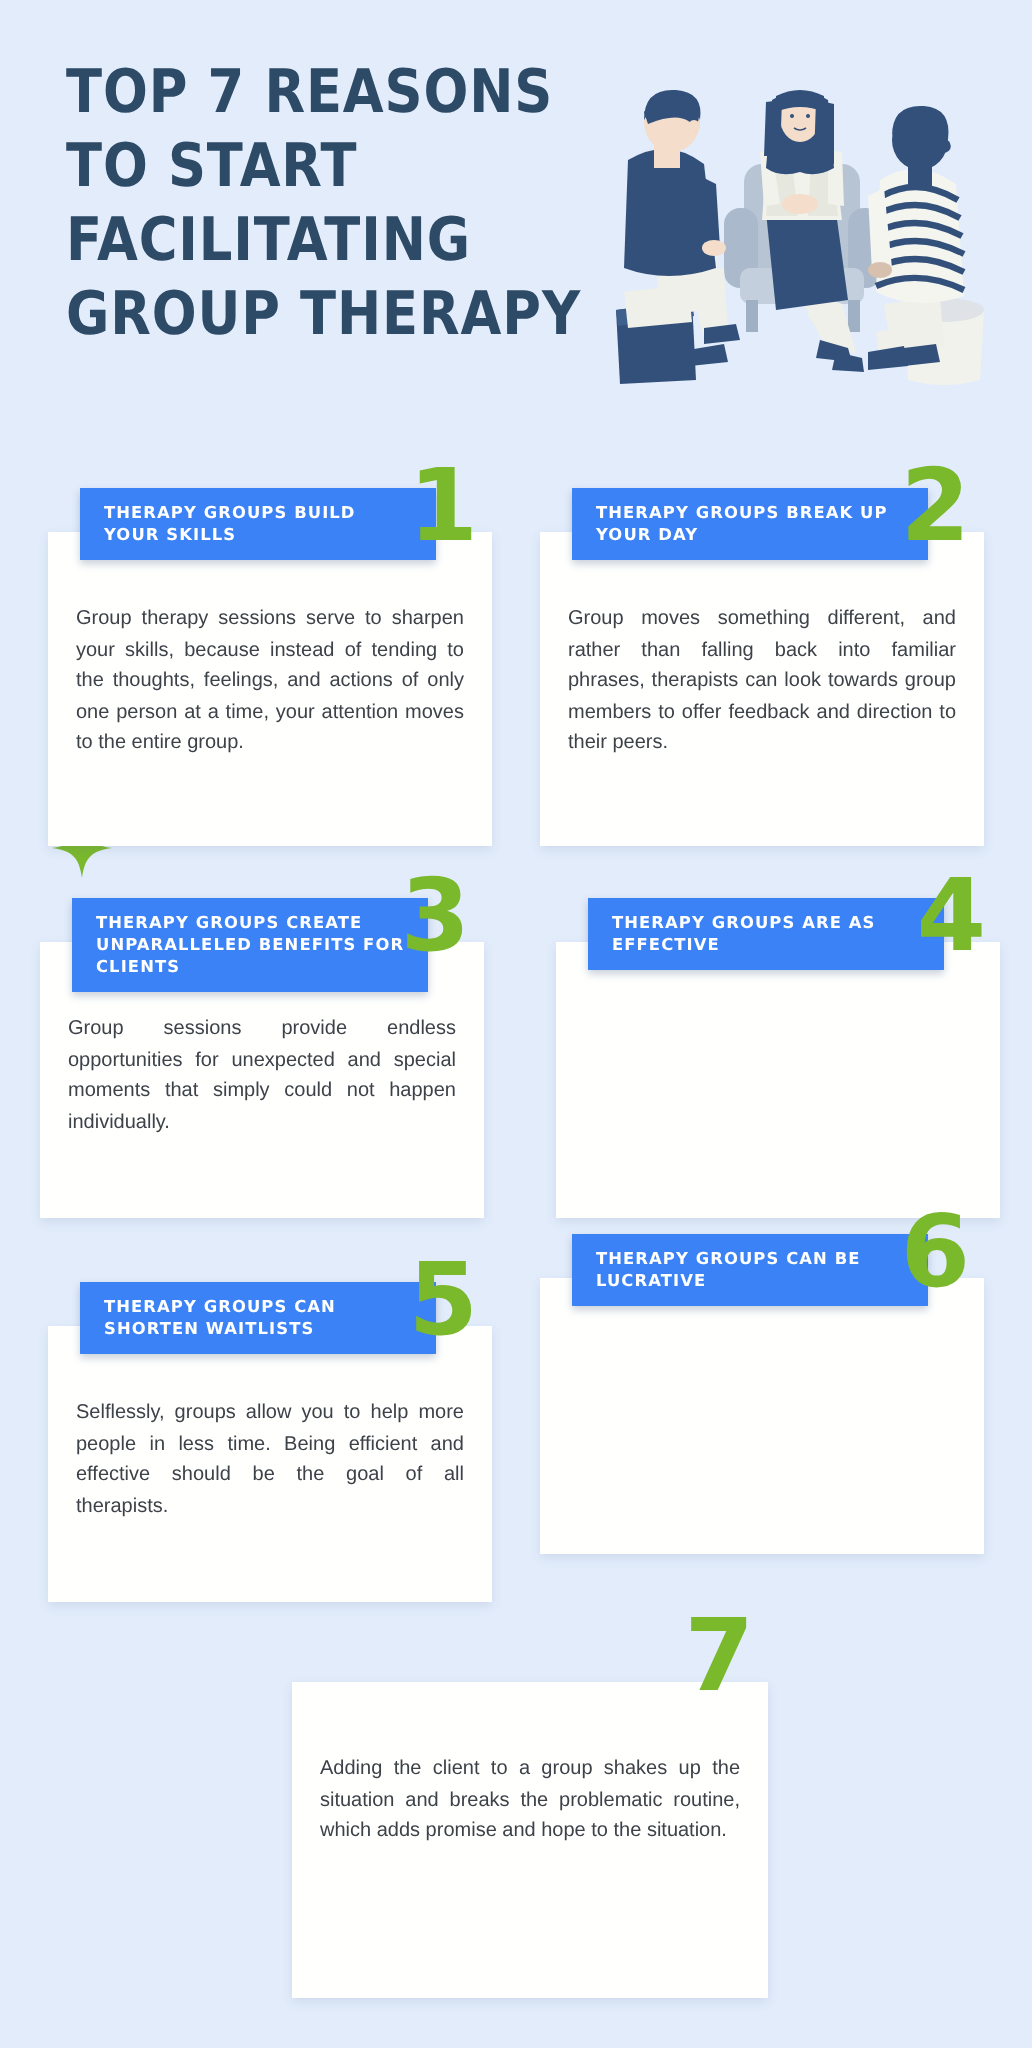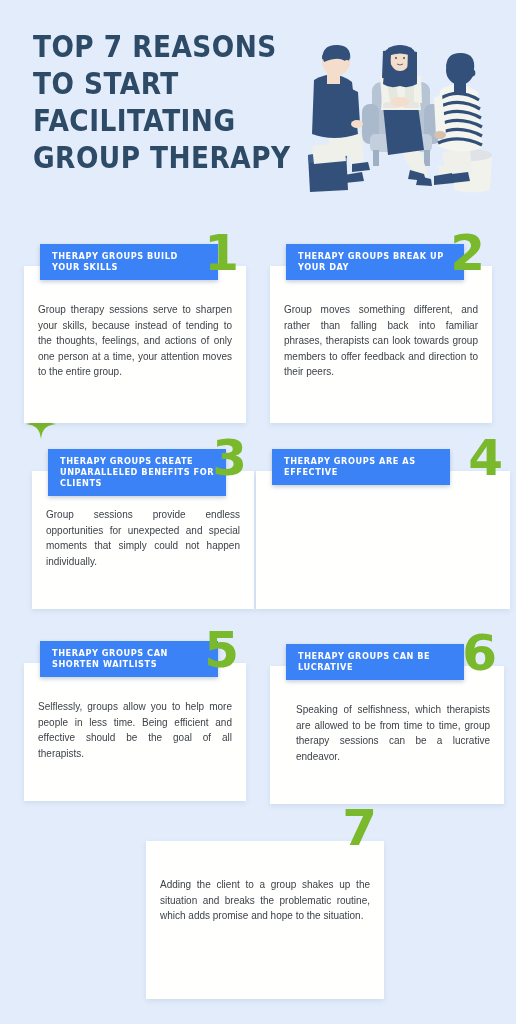--- a/index.html
+++ b/index.html
@@ -256,41 +256,40 @@
       <div class="card-num">1</div>
       <div class="card-body justify">Group therapy sessions serve to sharpen your skills, because instead of tending to the thoughts, feelings, and actions of only one person at a time, your attention moves to the entire group.</div>
     </div>
 
     <div class="card" style="left:270px; top:33px; height:157px;">
       <div class="card-label">Therapy Groups Break Up Your Day</div>
       <div class="card-num">2</div>
       <div class="card-body justify">Group moves something different, and rather than falling back into familiar phrases, therapists can look towards group members to offer feedback and direction to their peers.</div>
     </div>
 
-    <div class="card" style="left:32px; top:238px; height:138px;">
+    <div class="card" style="left:20px; top:238px; height:138px;">
       <div class="card-label">Therapy Groups Create Unparalleled Benefits For Clients</div>
       <div class="card-num">3</div>
       <div class="card-body justify">Group sessions provide endless opportunities for unexpected and special moments that simply could not happen individually.</div>
     </div>
 
-    <div class="card" style="left:256px; top:238px; height:138px;padding-left:32px;">
+    <div class="card" style="left:278px; top:238px; height:138px;">
       <div class="card-label">Therapy Groups Are As Effective</div>
       <div class="card-num">4</div>
     </div>
 
     <div class="card" style="left:24px; top:430px; height:138px;">
       <div class="card-label">Therapy Groups Can Shorten Waitlists</div>
       <div class="card-num">5</div>
       <div class="card-body justify">Selflessly, groups allow you to help more people in less time. Being efficient and effective should be the goal of all therapists.</div>
     </div>
 
-    <div class="card" style="left:270px; top:433px; height:138px;padding-left:12px;">
+    <div class="card" style="left:270px; top:406px; height:138px;">
       <div class="card-label">Therapy Groups Can Be Lucrative</div>
       <div class="card-num">6</div>
-      <div class="card-body justify">Speaking of selfishness, which therapists are allowed to be from time to time, group therapy sessions can be a lucrative endeavor.</div>
     </div>
 
     <div class="card wide" style="left:146px; top:608px; height:158px;">
       <div class="card-num">7</div>
       <div class="card-body justify">Adding the client to a group shakes up the situation and breaks the problematic routine, which adds promise and hope to the situation.</div>
     </div>
 
   </div>
 </div>
 

